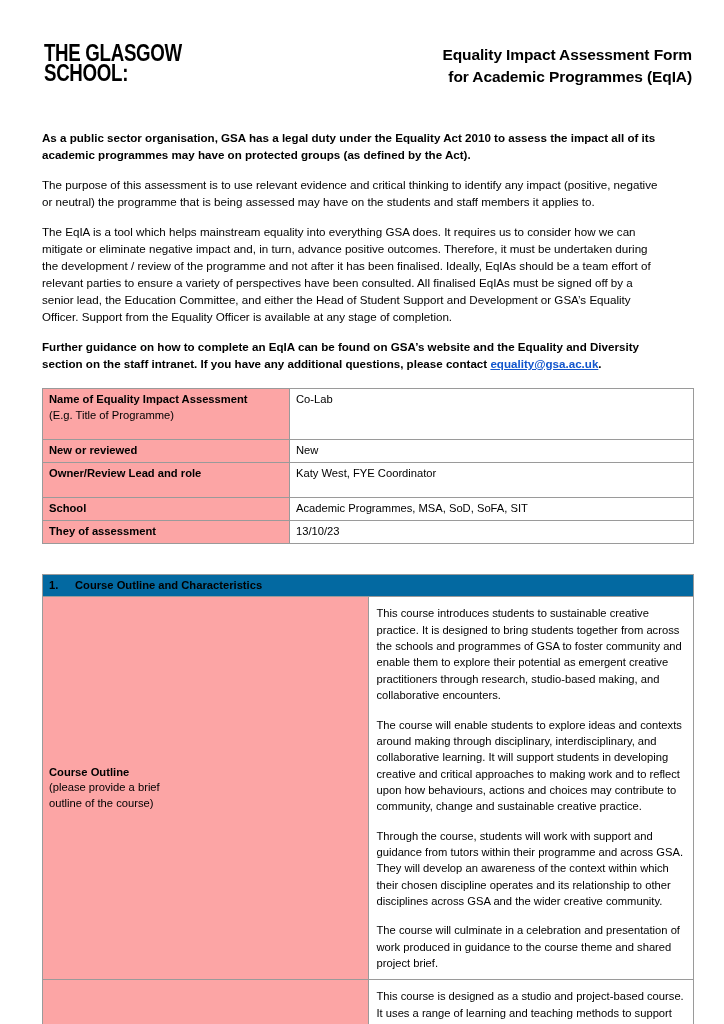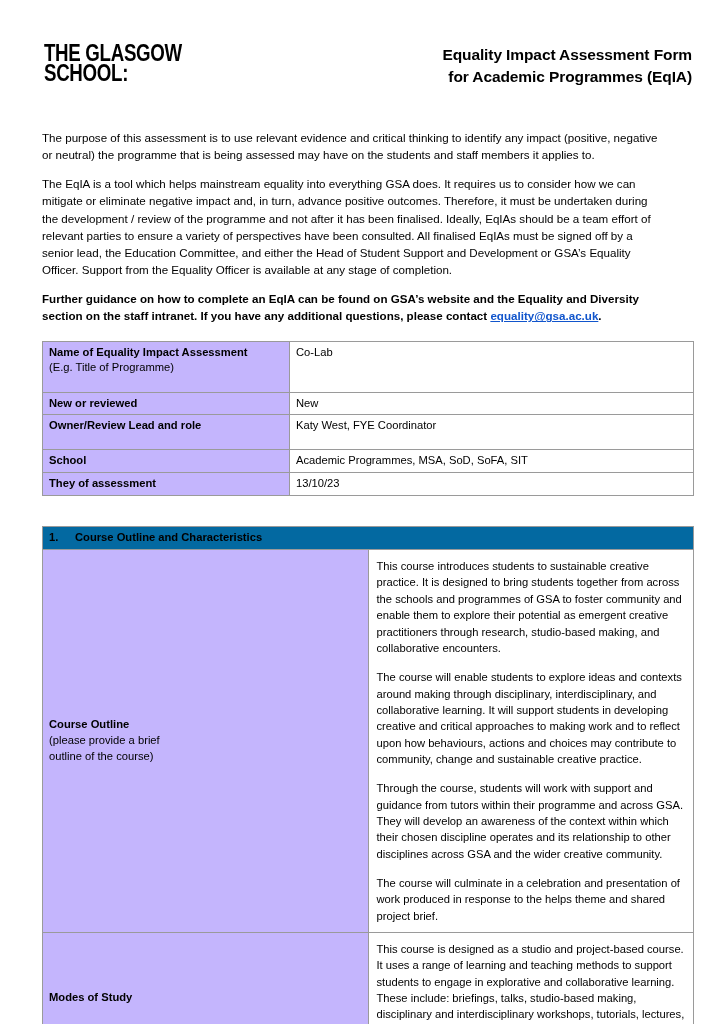--- a/index.html
+++ b/index.html
@@ -75,21 +75,21 @@
     table-layout: fixed;
   }
   table.form-table td {
     border: 1px solid #9a9a9a;
     vertical-align: top;
     font-size: 11.2px;
     line-height: 1.42;
     padding: 3px 5px 3px 6px;
   }
   .t-label {
-    background: #c4b5fd;
+    background: #fca5a5;
     font-weight: bold;
     width: 235px;
   }
   .t-label .sub {
     font-weight: normal;
   }
   .t-value {
     background: #ffffff;
   }
 
@@ -149,20 +149,21 @@
       </svg>
     </div>
 
     <div class="header-title">
       <span class="line">Equality Impact Assessment Form</span>
       <span class="line">for Academic Programmes (EqIA)</span>
     </div>
   </div>
 
   <div class="intro">
+    <p class="bold tight">As a public sector organisation, GSA has a legal duty under the Equality Act 2010 to assess the impact all of its academic programmes may have on protected groups (as defined by the Act).</p>
     <p>The purpose of this assessment is to use relevant evidence and critical thinking to identify any impact (positive, negative or neutral) the programme that is being assessed may have on the students and staff members it applies to.</p>
     <p>The EqIA is a tool which helps mainstream equality into everything GSA does. It requires us to consider how we can mitigate or eliminate negative impact and, in turn, advance positive outcomes. Therefore, it must be undertaken during the development / review of the programme and not after it has been finalised. Ideally, EqIAs should be a team effort of relevant parties to ensure a variety of perspectives have been consulted. All finalised EqIAs must be signed off by a senior lead, the Education Committee, and either the Head of Student Support and Development or GSA’s Equality Officer. Support from the Equality Officer is available at any stage of completion.</p>
     <p class="bold"><span>Further guidance on how to complete an EqIA can be found on GSA’s website and the Equality and Diversity section on the staff intranet. If you have any additional questions, please contact </span><a class="maillink" href="#">equality@gsa.ac.uk</a><span>.</span></p>
   </div>
 
   <table class="form-table tbl-info">
     <tbody>
       <tr class="row-name">
         <td class="t-label"><span>Name of Equality Impact Assessment</span><br><span class="sub">(E.g. Title of Programme)</span></td>
         <td class="t-value cell-pad-top">Co-Lab</td>
@@ -194,21 +195,21 @@
       <tr>
         <td class="t-label label-outline">
           <span>Course Outline</span><br>
           <span class="sub">(please provide a brief</span><br>
           <span class="sub">outline of the course)</span>
         </td>
         <td class="t-value">
           <p>This course introduces students to sustainable creative practice. It is designed to bring students together from across the schools and programmes of GSA to foster community and enable them to explore their potential as emergent creative practitioners through research, studio-based making, and collaborative encounters.</p>
           <p>The course will enable students to explore ideas and contexts around making through disciplinary, interdisciplinary, and collaborative learning. It will support students in developing creative and critical approaches to making work and to reflect upon how behaviours, actions and choices may contribute to community, change and sustainable creative practice.</p>
           <p>Through the course, students will work with support and guidance from tutors within their programme and across GSA. They will develop an awareness of the context within which their chosen discipline operates and its relationship to other disciplines across GSA and the wider creative community.</p>
-          <p>The course will culminate in a celebration and presentation of work produced in response to the helps theme and shared project brief.</p>
+          <p>The course will culminate in a celebration and presentation of work produced in guidance to the course theme and shared project brief.</p>
         </td>
       </tr>
       <tr>
         <td class="t-label label-mid">Modes of Study</td>
         <td class="t-value">
           <p>This course is designed as a studio and project-based course. It uses a range of learning and teaching methods to support students to engage in explorative and collaborative learning. These include: briefings, talks, studio-based making, disciplinary and interdisciplinary workshops, tutorials, lectures, and seminars, peer review, critiques and presentations of work.</p>
         </td>
       </tr>
     </tbody>
   </table>

